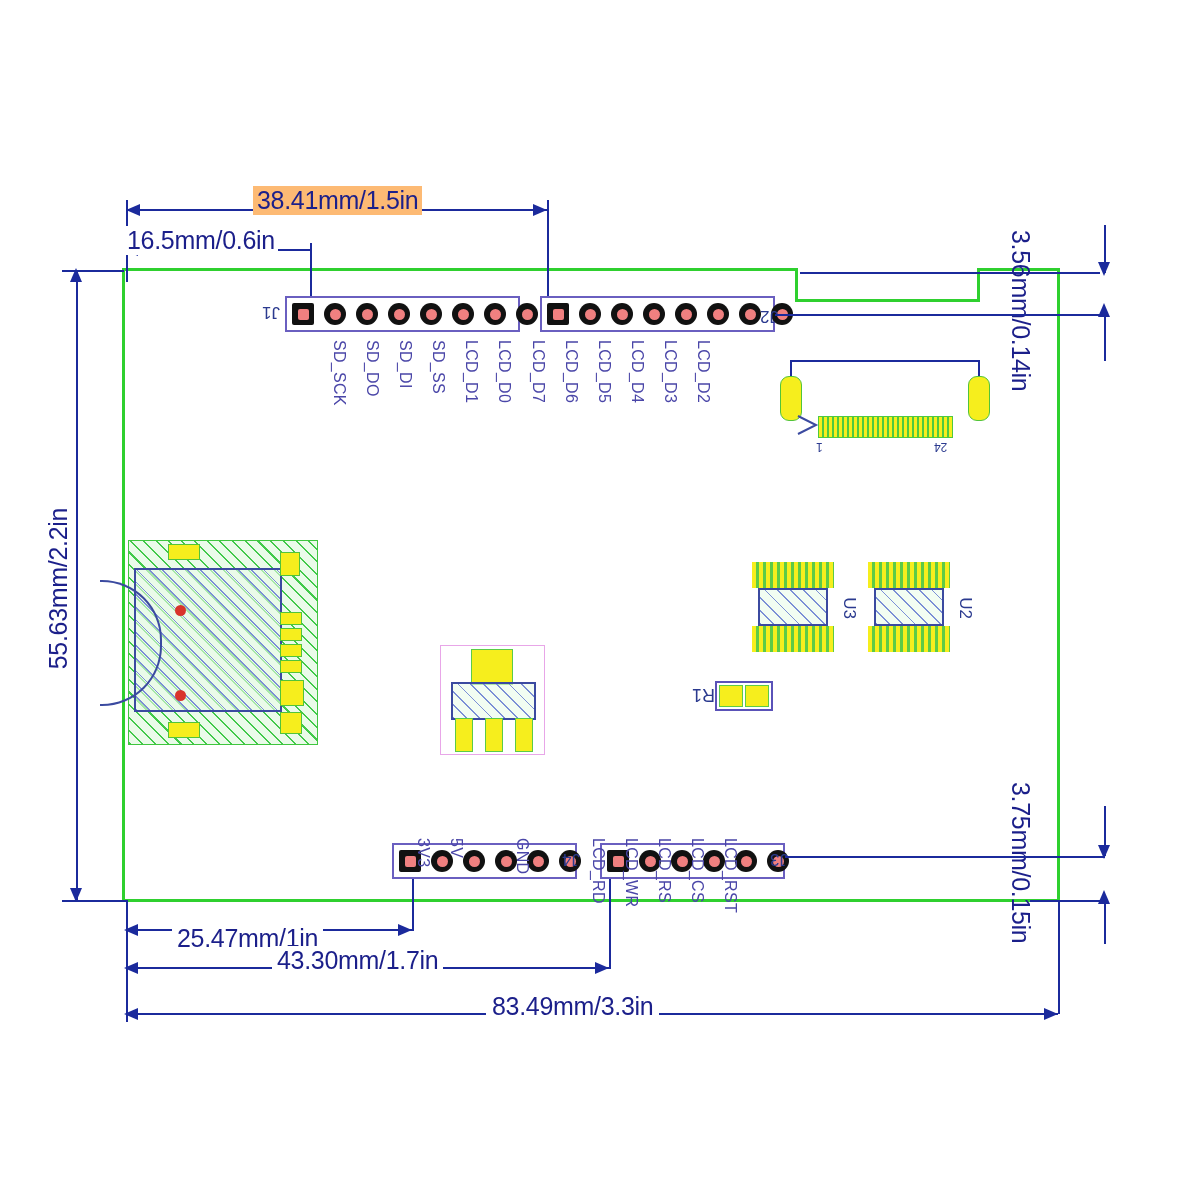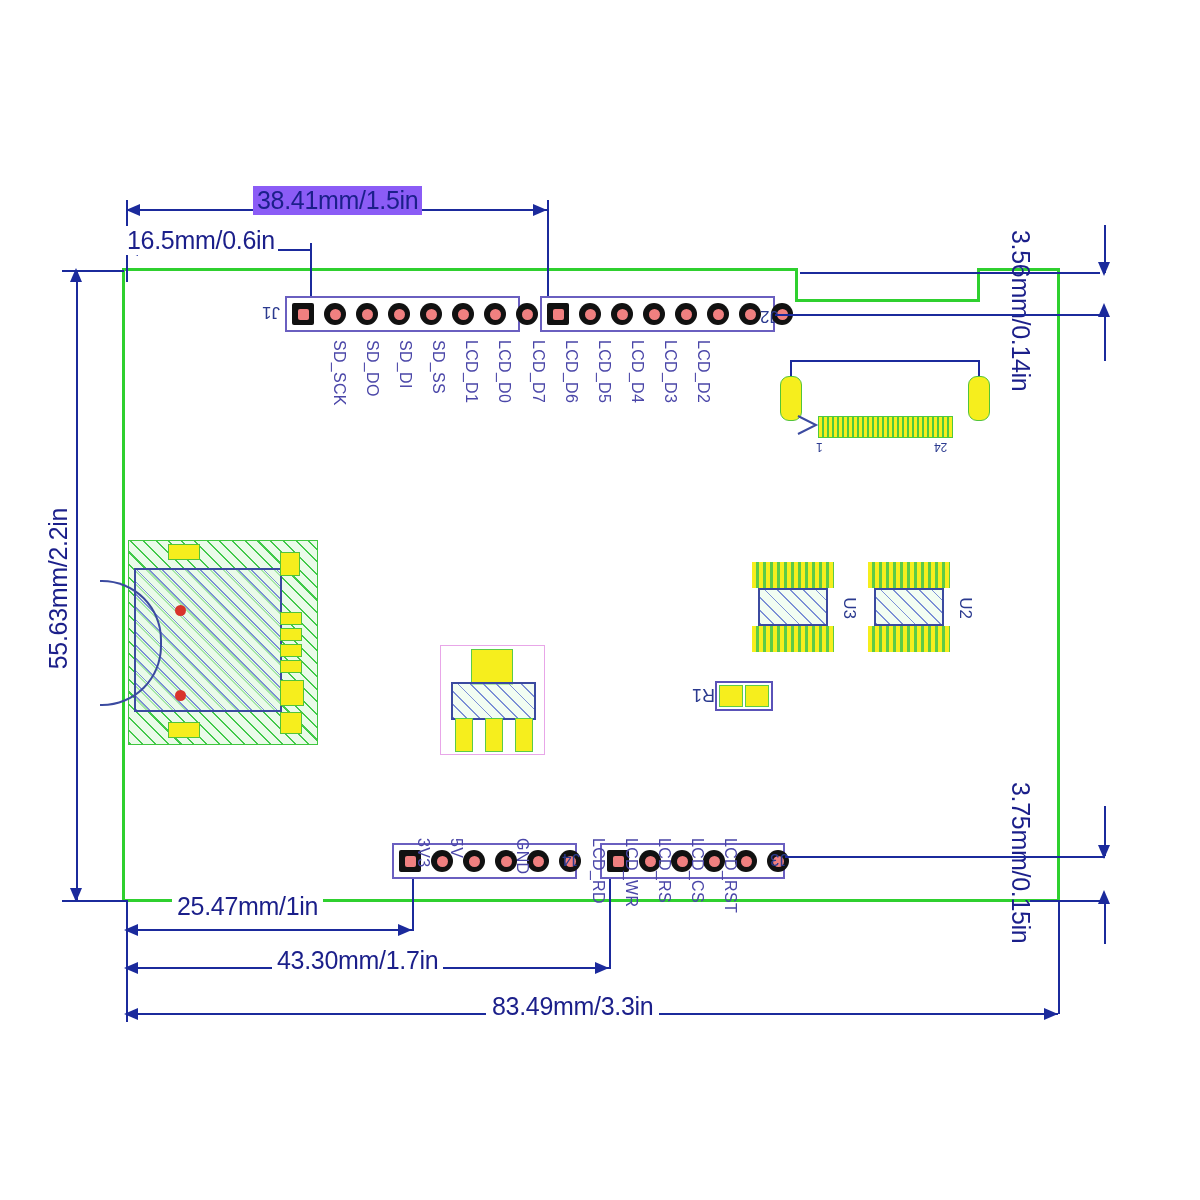--- a/index.html
+++ b/index.html
@@ -88,21 +88,21 @@
 <div id="stage">
 
   <div id="board"></div>
   <div id="board-notch"></div>
 
   <div class="dimline v" style="left:126px;top:200px;height:82px;"></div>
   <div class="dimline v" style="left:547px;top:200px;height:110px;"></div>
   <div class="dimline h" style="left:126px;top:209px;width:421px;"></div>
   <div class="arrow ar-left" style="left:126px;top:204px;"></div>
   <div class="arrow ar-right" style="left:533px;top:204px;"></div>
-  <div class="dimtext" style="left:253px;top:186px;background:#8b5cf6;padding:0 4px;">38.41mm/1.5in</div>
+  <div class="dimtext" style="left:253px;top:186px;background:#fdba74;padding:0 4px;">38.41mm/1.5in</div>
 
   <div class="dimline h" style="left:126px;top:249px;width:186px;"></div>
   <div class="arrow ar-left" style="left:124px;top:244px;"></div>
   <div class="dimline v" style="left:310px;top:243px;height:68px;"></div>
   <div class="dimtext" style="left:124px;top:226px;background:#fff;padding:0 3px;">16.5mm/0.6in</div>
 
   <div class="dimline v" style="left:76px;top:270px;height:632px;"></div>
   <div class="arrow ar-up" style="left:70px;top:268px;"></div>
   <div class="arrow ar-down" style="left:70px;top:888px;"></div>
   <div class="dimline h" style="left:62px;top:270px;width:62px;"></div>
@@ -126,21 +126,21 @@
   <div class="dimtext" style="left:1035px;top:782px;width:210px;text-align:left;transform:rotate(90deg);transform-origin:left top;">3.75mm/0.15in</div>
 
   <div class="dimline v" style="left:126px;top:900px;height:122px;"></div>
   <div class="dimline v" style="left:412px;top:855px;height:76px;"></div>
   <div class="dimline v" style="left:609px;top:855px;height:114px;"></div>
   <div class="dimline v" style="left:1058px;top:902px;height:112px;"></div>
 
   <div class="dimline h" style="left:126px;top:929px;width:286px;"></div>
   <div class="arrow ar-left" style="left:124px;top:924px;"></div>
   <div class="arrow ar-right" style="left:398px;top:924px;"></div>
-  <div class="dimtext" style="left:172px;top:892px;background:#fff;padding:0 5px;">25.47mm/1in</div>
+  <div class="dimtext" style="left:172px;top:924px;background:#fff;padding:0 5px;">25.47mm/1in</div>
 
   <div class="dimline h" style="left:126px;top:967px;width:483px;"></div>
   <div class="arrow ar-left" style="left:124px;top:962px;"></div>
   <div class="arrow ar-right" style="left:595px;top:962px;"></div>
   <div class="dimtext" style="left:272px;top:946px;background:#fff;padding:0 5px;">43.30mm/1.7in</div>
 
   <div class="dimline h" style="left:126px;top:1013px;width:932px;"></div>
   <div class="arrow ar-left" style="left:124px;top:1008px;"></div>
   <div class="arrow ar-right" style="left:1044px;top:1008px;"></div>
   <div class="dimtext" style="left:486px;top:992px;background:#fff;padding:0 6px;">83.49mm/3.3in</div>

